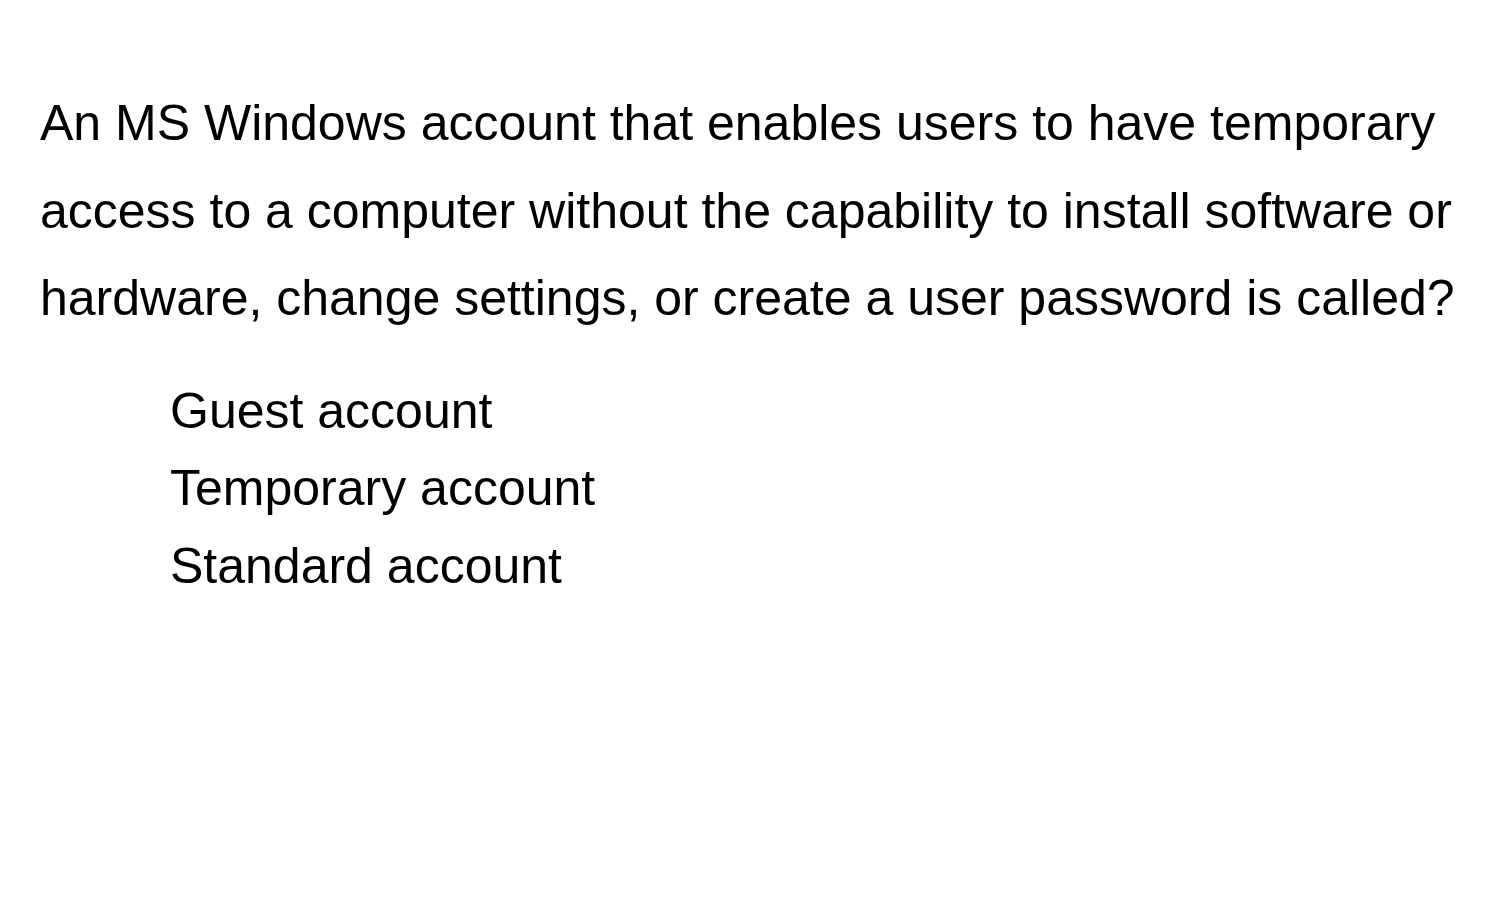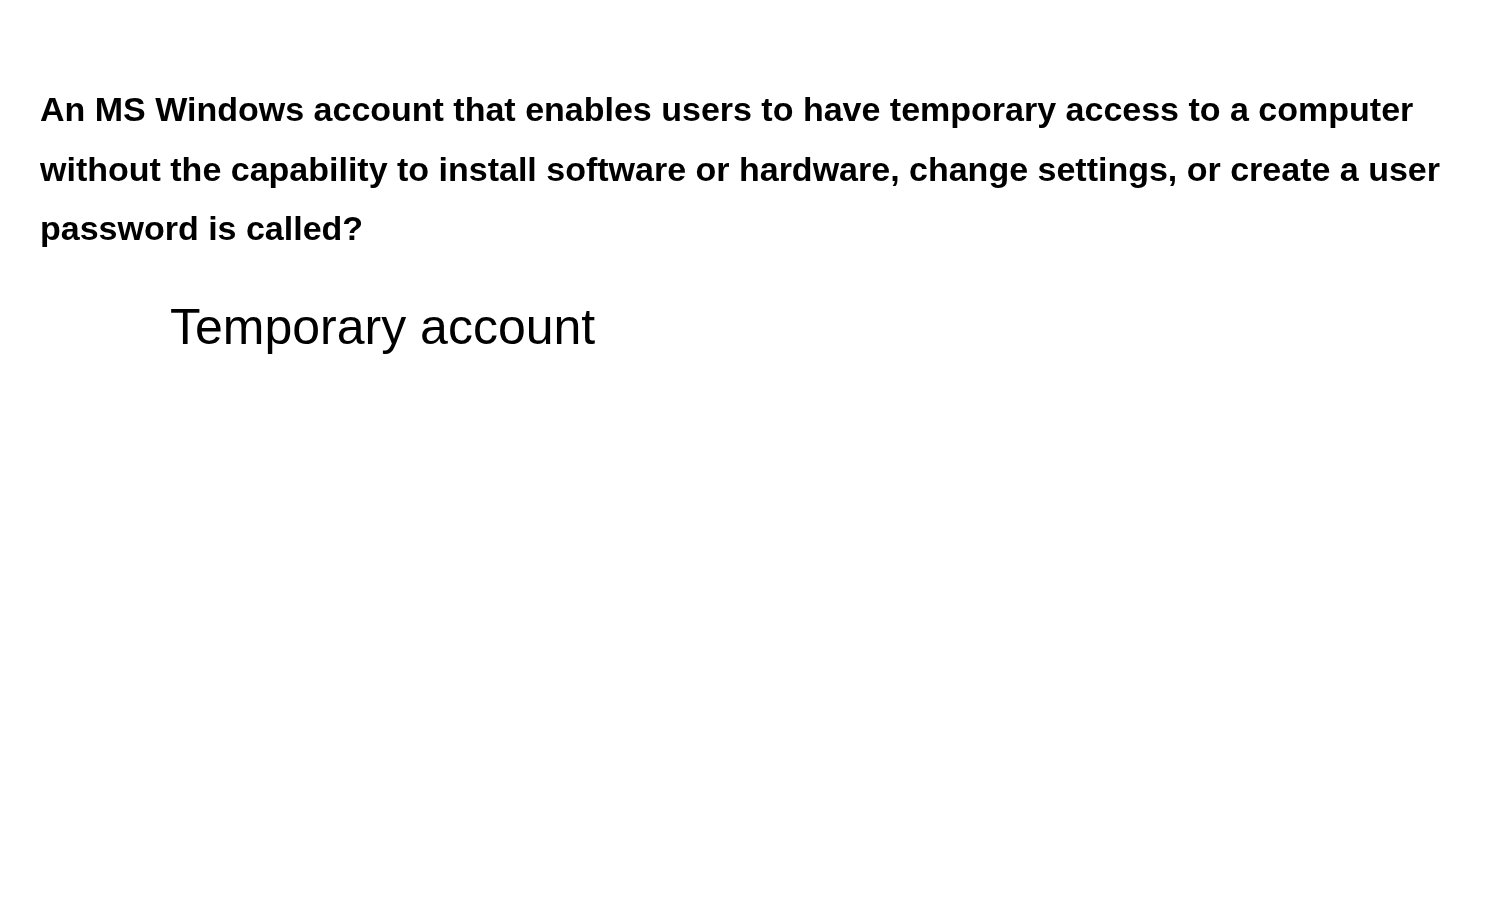--- a/index.html
+++ b/index.html
@@ -9,34 +9,36 @@
     }
     body {
       width: 1500px;
       height: 920px;
       background: #ffffff;
       font-family: -apple-system, BlinkMacSystemFont, "Segoe UI", Helvetica, Arial, sans-serif;
       color: #000000;
       padding: 80px 40px 40px 40px;
     }
     .question-text {
-      font-size: 34px;
+      font-size: 50px;
       line-height: 1.75;
-      font-weight: 700;
+      font-weight: 400;
       margin-bottom: 30px;
     }
     .options {
       padding-left: 130px;
     }
     .option {
       font-size: 50px;
       line-height: 1.55;
       font-weight: 400;
     }
   </style>
 </head>
 <body>
 
 <div class="question-text">An MS Windows account that enables users to have temporary access to a computer without the capability to install software or hardware, change settings, or create a user password is called?</div>
 
 <div class="options">
+  <div class="option">Guest account</div>
   <div class="option">Temporary account</div>
+  <div class="option">Standard account</div>
 </div>
 
 </body></html>

